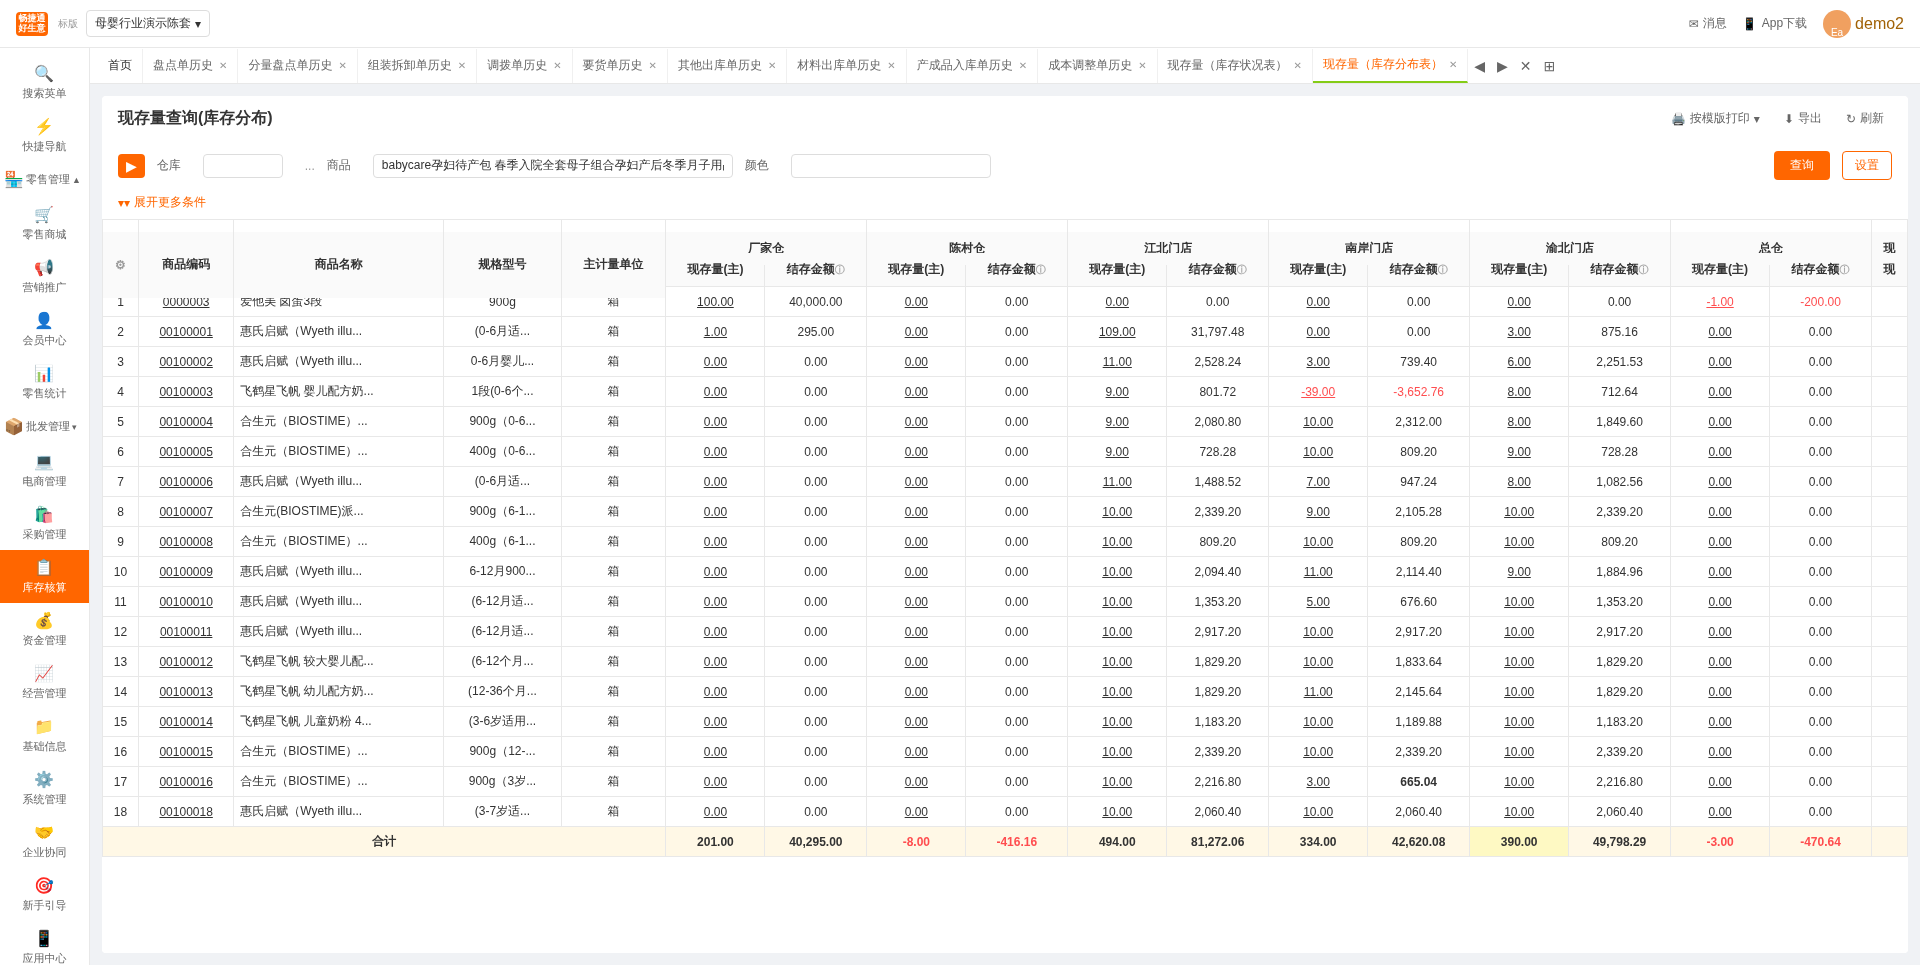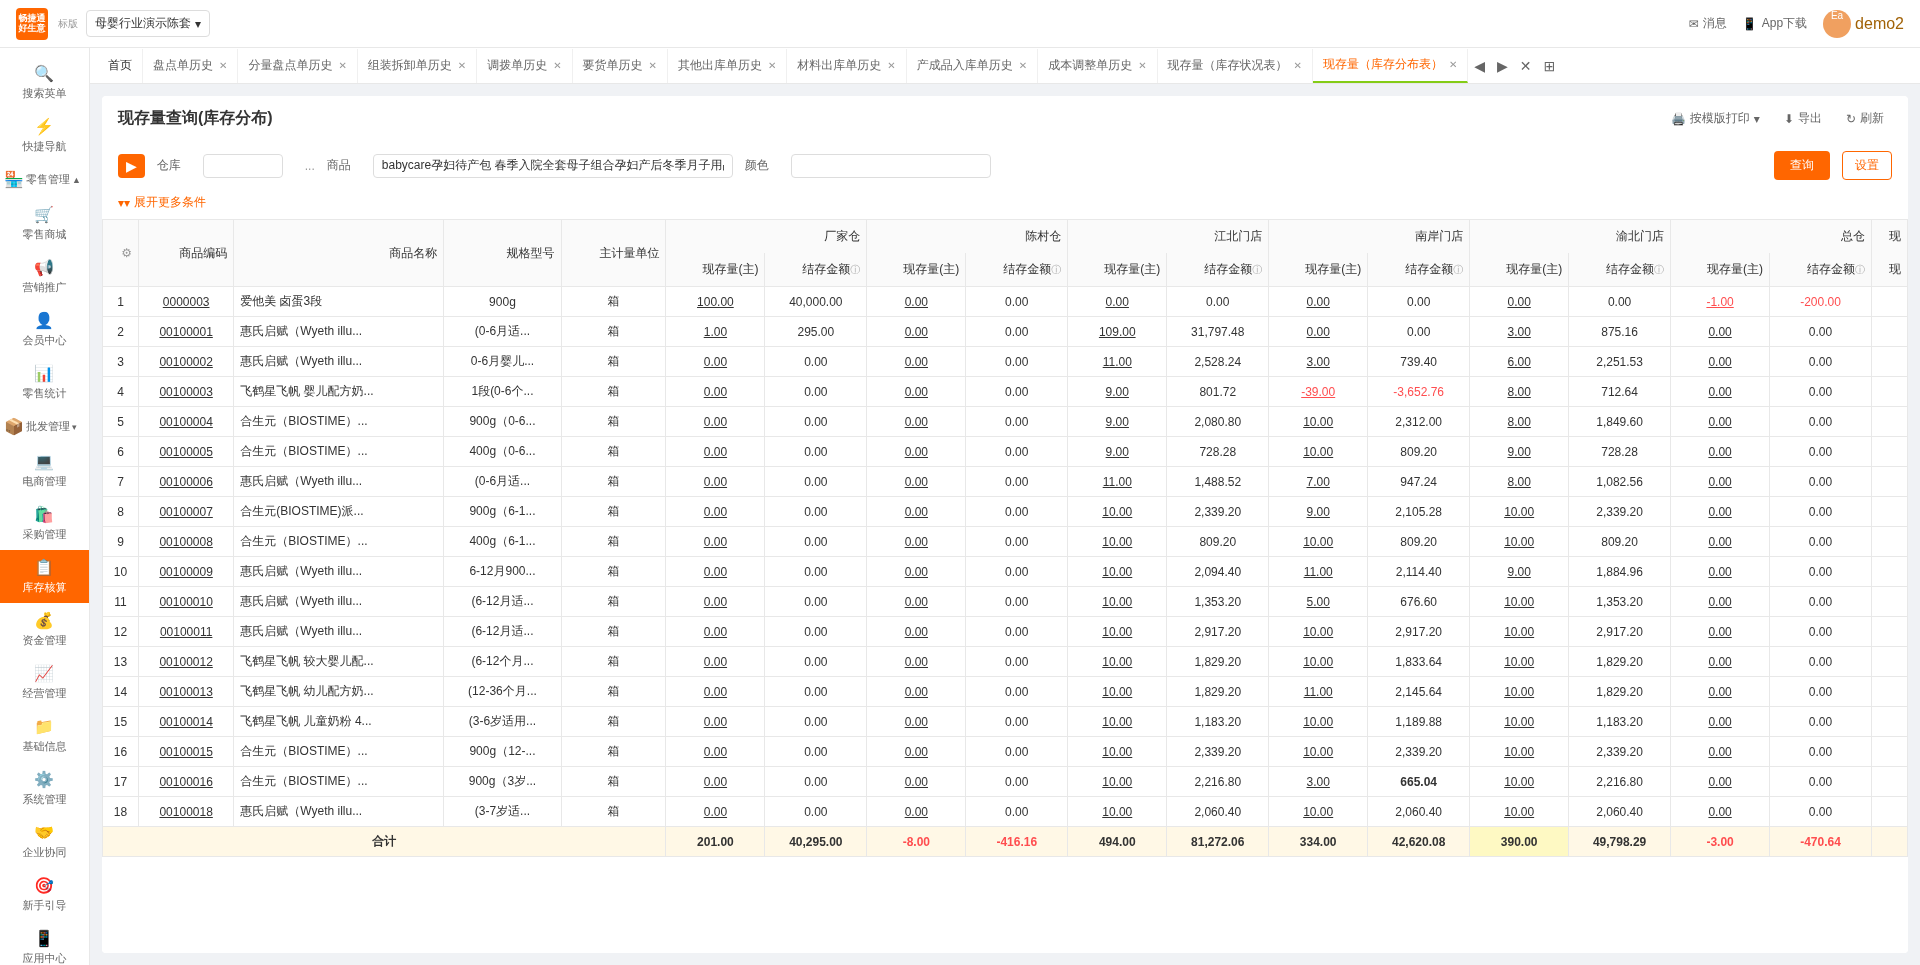--- a/index.html
+++ b/index.html
@@ -9,21 +9,21 @@
     .app-wrapper { display: flex; flex-direction: column; height: 965px; width: 1920px; }
     .top-bar { height: 48px; background: #fff; display: flex; align-items: center; padding: 0 16px; border-bottom: 1px solid #e8e8e8; justify-content: space-between; flex-shrink: 0; }
     .main-area { display: flex; flex: 1; overflow: hidden; }
     .sidebar { width: 90px; background: #fff; border-right: 1px solid #e8e8e8; display: flex; flex-direction: column; align-items: center; padding-top: 8px; flex-shrink: 0; }
     .content-area { flex: 1; display: flex; flex-direction: column; overflow: hidden; }
     .tab-bar { background: #fff; border-bottom: 1px solid #e8e8e8; display: flex; align-items: center; padding: 0 8px; height: 36px; flex-shrink: 0; overflow: hidden; }
     .page-content { flex: 1; overflow: hidden; display: flex; flex-direction: column; padding: 12px; background: #f0f2f5; }
 
     
     .logo-area { display: flex; align-items: center; gap: 8px; }
-    .logo-icon { width: 32px; height: 32px; background: #ff6600; border-radius: 4px; display: flex; align-items: center; justify-content: center; color: white; font-size: 10px; font-weight: bold; }
+    .logo-icon { width: 32px; height: 24px; background: #ff6600; border-radius: 4px; display: flex; align-items: center; justify-content: center; color: white; font-size: 10px; font-weight: bold; }
     .top-right { display: flex; align-items: center; gap: 16px; }
     .top-btn { display: flex; align-items: center; gap: 4px; color: #666; font-size: 12px; cursor: pointer; }
     .user-avatar { width: 28px; height: 28px; border-radius: 50%; background: #ddd; overflow: hidden; }
     .user-name { color: #a16207; font-size: 16px; }
 
     
     .selector-dropdown { display: flex; align-items: center; gap: 4px; border: 1px solid #ddd; border-radius: 4px; padding: 4px 8px; cursor: pointer; font-size: 12px; color: #333; }
 
     
     .sidebar-item { display: flex; flex-direction: column; align-items: center; padding: 8px 4px; cursor: pointer; width: 100%; color: #666; font-size: 11px; gap: 3px; }
@@ -52,21 +52,21 @@
     .search-input-color { border: 1px solid #ddd; border-radius: 4px; padding: 4px 8px; font-size: 12px; color: #333; width: 200px; }
     .search-ellipsis { color: #999; }
     .expand-btn { color: #ff6600; font-size: 12px; cursor: pointer; display: flex; align-items: center; gap: 4px; }
     .btn-query { background: #ff6600; color: #fff; border: none; border-radius: 4px; padding: 6px 16px; font-size: 12px; cursor: pointer; }
     .btn-settings { background: #fff; color: #ff6600; border: 1px solid #ff6600; border-radius: 4px; padding: 5px 12px; font-size: 12px; cursor: pointer; }
     .orange-arrow { background: #ff6600; color: #fff; padding: 4px 8px; border-radius: 4px; cursor: pointer; font-size: 14px; flex-shrink: 0; }
 
     
     .table-wrapper { flex: 1; overflow: auto; background: #fff; }
     .data-table { width: 100%; border-collapse: collapse; font-size: 12px; }
-    .data-table th { background: #fafafa; border: 1px solid #e8e8e8; padding: 8px 6px; text-align: right; font-weight: normal; color: #333; white-space: nowrap; position: sticky; top: 0; z-index: 2; }
+    .data-table th { background: #fafafa; border: 1px solid #e8e8e8; padding: 8px 6px; text-align: center; font-weight: bold; color: #333; white-space: nowrap; position: sticky; top: 12px; z-index: 2; }
     .data-table td { border: 1px solid #e8e8e8; padding: 6px 6px; text-align: center; color: #333; white-space: nowrap; }
     .underline-num { text-decoration: underline; color: #333; }
     .red-num { color: #ff4d4f; text-decoration: underline; }
     .gear-icon { color: #999; cursor: pointer; }
     .info-icon { color: #aaa; font-size: 10px; cursor: pointer; }
 
     
     ::-webkit-scrollbar { width: 6px; height: 6px; }
     ::-webkit-scrollbar-track { background: #f1f1f1; }
     ::-webkit-scrollbar-thumb { background: #ccc; border-radius: 3px; }
@@ -95,21 +95,21 @@
     <div class="top-right">
       <div class="top-btn">
         <span>✉</span>
         <span>消息</span>
       </div>
       <div class="top-btn">
         <span>📱</span>
         <span>App下载</span>
       </div>
       <div class="top-btn">
-        <div class="user-avatar" style="background: #f0a060; display:flex; align-items:flex-start; justify-content:center; font-size:10px; color:white;">
+        <div class="user-avatar" style="background: #f0a060; display:flex; align-items:flex-end; justify-content:center; font-size:10px; color:white;">
           <span>Ea</span>
         </div>
         <span class="user-name">demo2</span>
       </div>
     </div>
   </div>
 
   <div class="main-area">
 
     <div class="sidebar">

